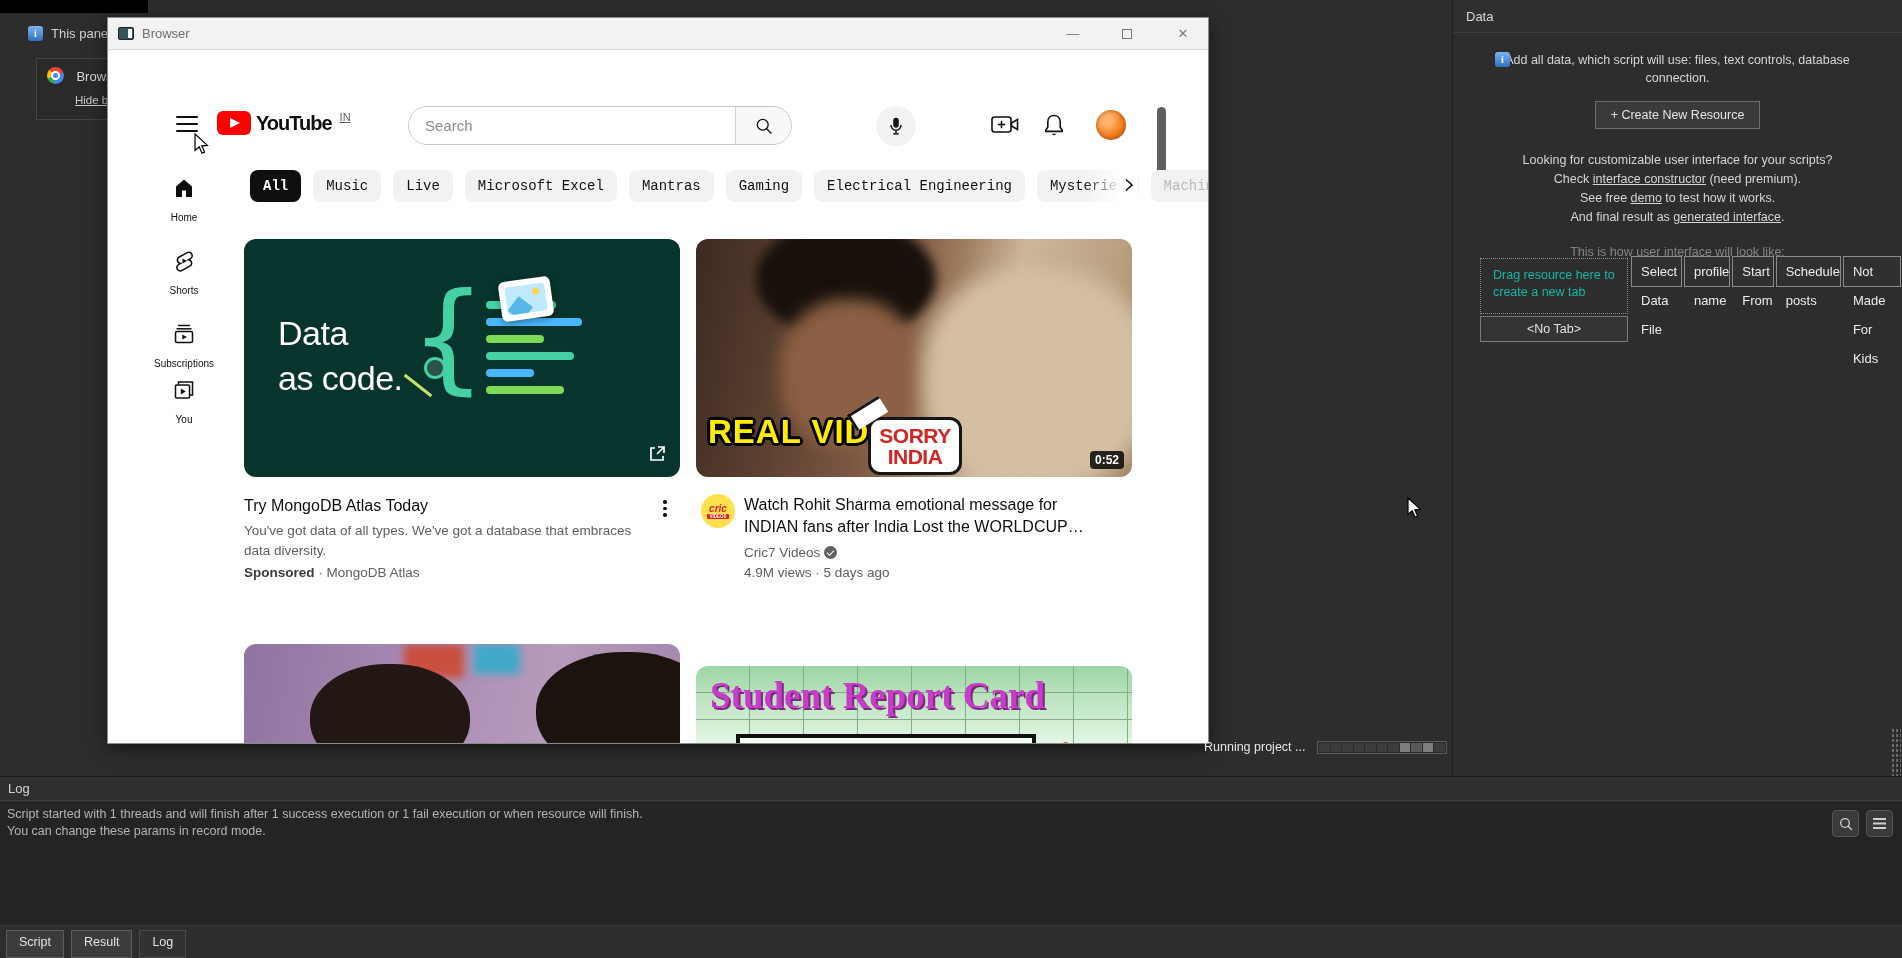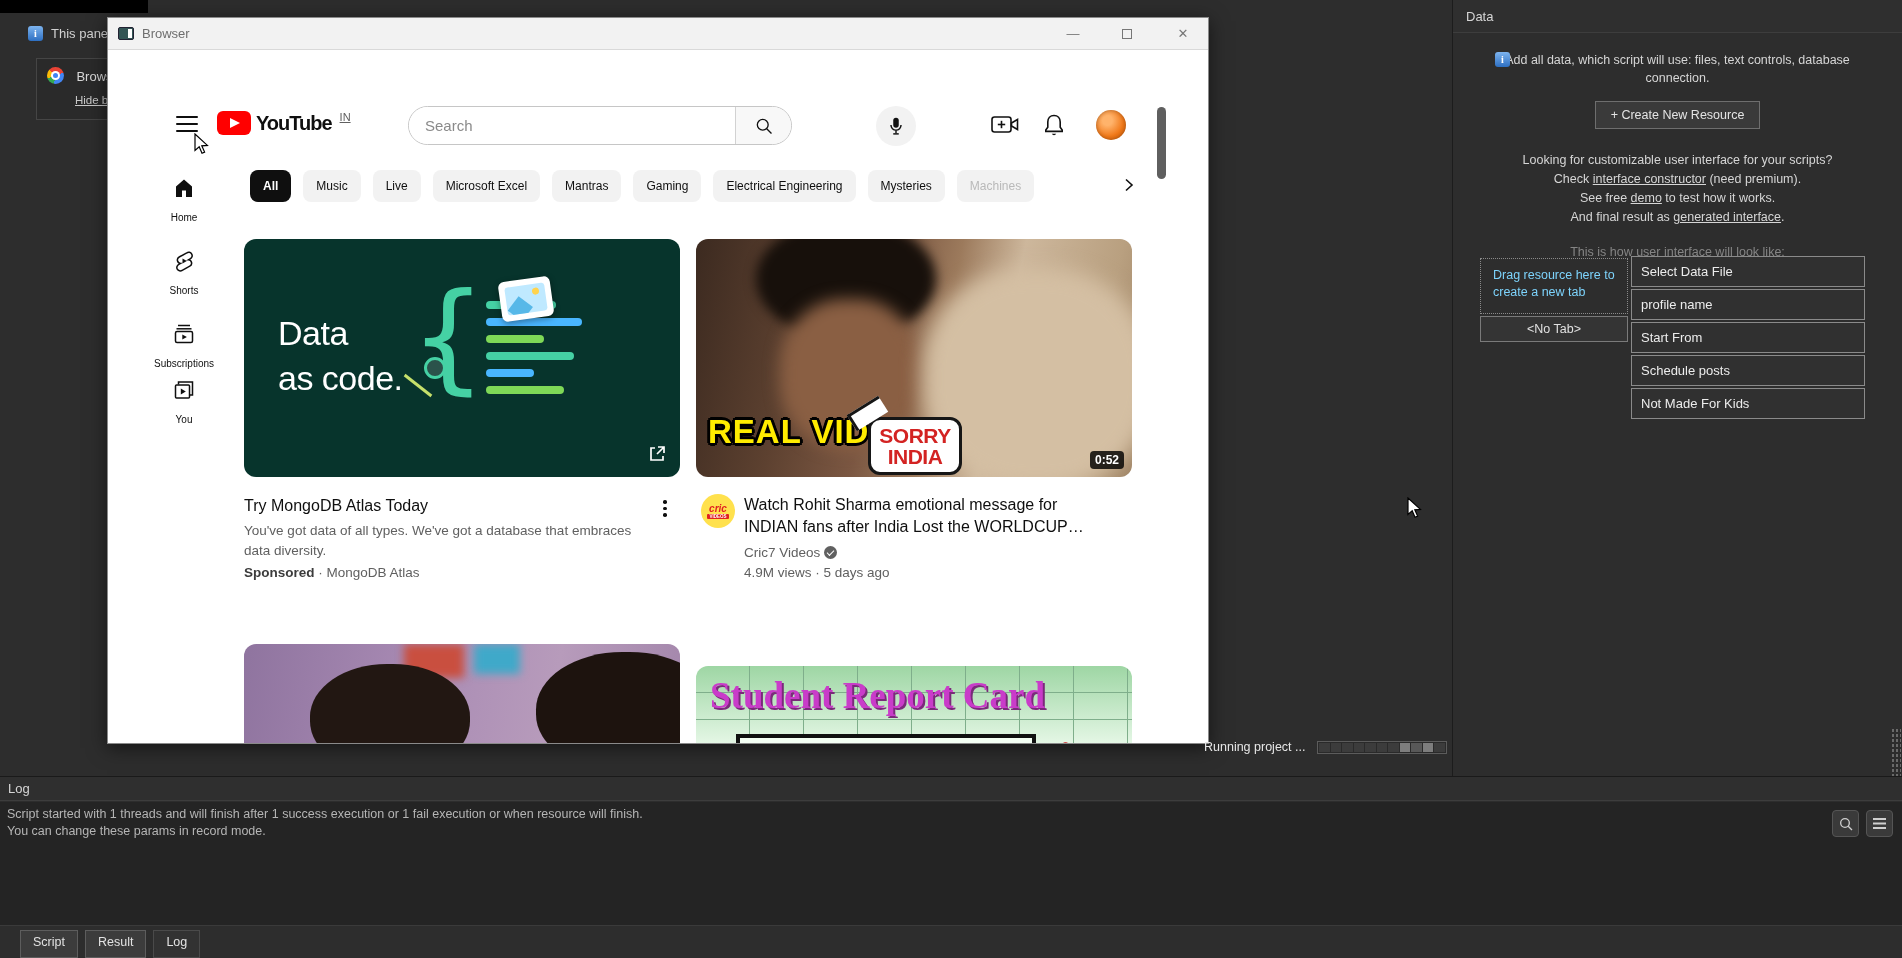--- a/index.html
+++ b/index.html
@@ -44,22 +44,22 @@
   .yt-search input::placeholder { color:#8a8a8a; }
   .yt-search-btn { width:56px; background:#f8f8f8; border-left:1px solid #d2d2d2; display:flex; align-items:center; justify-content:center; cursor:pointer; }
   .yt-mic { left:768px; top:56px; width:40px; height:40px; border-radius:50%; background:#f2f2f2; display:flex; align-items:center; justify-content:center; cursor:pointer; }
   .hdr-ico { top:62px; width:28px; height:26px; display:flex; align-items:center; justify-content:center; cursor:pointer; }
   .yt-avatar { left:988px; top:60px; width:30px; height:30px; border-radius:50%; cursor:pointer;
       background:radial-gradient(circle at 38% 35%, #ffb36b 0 18%, #f07818 60%, #c85a08 100%); box-shadow:inset 0 0 4px rgba(0,0,0,.3); }
   .yt-scrollthumb { left:1049px; top:57px; width:9px; height:72px; background:#5f5f5f; border-radius:5px; cursor:pointer; }
 
   
   .chips { left:142px; top:120px; display:flex; gap:12px; align-items:center; }
-  .chip { height:32px; padding:0 13px; border-radius:8px; background:#f2f2f2; color:#0f0f0f; font-size:12px;
-          display:flex; align-items:center; white-space:nowrap; cursor:pointer; }
+  .chip { height:32px; padding:0 13px; border-radius:8px; background:#f2f2f2; color:#0f0f0f; font-size:14px;
+          display:flex; align-items:center; white-space:nowrap; cursor:pointer;font-family:Liberation Mono, monospace; }
   .chip.active { background:#0f0f0f; color:#fff; font-weight:600; }
   .chip.faded { color:#b9b9b9; }
   .chips-fade { left:975px; top:118px; width:55px; height:36px; background:linear-gradient(to right, rgba(255,255,255,0), #fff 70%); }
   .chips-more { left:1008px; top:122px; width:26px; height:26px; display:flex; align-items:center; justify-content:center; cursor:pointer; }
 
   
   .rail-item { left:45px; width:62px; text-align:center; cursor:pointer; color:#0f0f0f; }
   .rail-item .lbl { font-size:10px; margin-top:8px; color:#0f0f0f; }
 
   
@@ -119,42 +119,42 @@
   
   .dpanel { left:1452px; top:0; width:450px; height:777px; background:#2d2d2d; border-left:1px solid #1c1c1c; color:#d6d6d6; }
   .dpanel-hd { height:33px; line-height:33px; padding-left:13px; font-size:13px; color:#d6d6d6; border-bottom:1px solid #3d3d3d; background:#2f2f2f; }
   .dp-info { margin:18px 18px 0; font-size:12.5px; text-align:center; line-height:18px; position:relative; padding:0 4px; }
   .dp-info .info-ico { position:absolute; left:24px; top:1px; }
   .dp-btn { display:block; margin:14px auto 0; background:#3a3a3a; border:1px solid #6e6e6e; color:#e4e4e4; font-size:12.5px;
       padding:6px 15px; cursor:pointer; font-family:inherit; }
   .dp-promo { margin-top:22px; font-size:12.5px; text-align:center; line-height:19px; color:#d6d6d6; }
   .dp-promo a { color:#d6d6d6; text-decoration:underline; cursor:pointer; }
   .dp-caption { margin-top:18px; text-align:center; font-size:12.5px; color:#858585; }
-  .dp-drag { position:absolute; left:27px; top:258px; width:148px; height:56px; border:1px dotted #8a8a8a; color:#7dd3fc;
+  .dp-drag { position:absolute; left:27px; top:258px; width:148px; height:56px; border:1px dotted #8a8a8a; color:#14b8a6;
       font-size:12.5px; line-height:17px; padding:8px 0 0 12px; }
   .dp-notab { position:absolute; left:27px; top:316px; width:148px; height:26px; background:#343434; border:1px solid #7a7a7a;
       color:#e0e0e0; font-size:12.5px; text-align:center; line-height:24px; cursor:pointer; }
-  .dp-fields { position:absolute; left:178px; top:256px; width:234px; display:flex; flex-direction:column; gap:2px; }
+  .dp-fields { position:absolute; left:178px; top:256px; width:270px; display:flex; flex-direction:row; gap:2px; }
   .dp-field { height:31px; border:1px solid #8a8a8a; background:#303030; color:#ececec; font-size:13px; line-height:29px; padding-left:9px; cursor:pointer; }
 
   
   .run-text { left:1204px; top:740px; color:#e6e6e6; font-size:12.5px; }
   .prog { left:1317px; top:741px; width:130px; height:13px; border:1px solid #5c5c5c; display:flex; gap:1px; padding:1px; background:#2a2a2a; }
   .prog i { flex:1; background:#3c3c3c; }
   .prog i.l1 { background:#7d7d7d; } .prog i.l2 { background:#585858; }
   .grip { left:1891px; top:728px; width:10px; height:48px;
       background-image:radial-gradient(#6a6a6a 1px, transparent 1.4px); background-size:4px 5px; }
   .log-sep { left:0; top:776px; width:1902px; height:1px; background:#1a1a1a; }
   .log-hd { left:0; top:777px; width:1902px; height:24px; background:#2f2f2f; border-bottom:1px solid #3d3d3d;
       color:#d6d6d6; font-size:13px; line-height:23px; padding-left:8px; }
   .log-body { left:0; top:802px; width:1902px; height:124px; background:#242424; border-bottom:1px solid #3a3a3a;
       color:#b5b5b5; font-size:12.5px; line-height:17px; padding:4px 0 0 7px; }
   .log-btn { top:810px; width:27px; height:27px; background:#3a3a3a; border:1px solid #555; border-radius:4px;
       display:flex; align-items:center; justify-content:center; cursor:pointer; }
-  .tabbar { left:0; top:927px; width:1902px; height:31px; background:#2d2d2d; display:flex; gap:7px; padding:3px 0 0 20px; }
+  .tabbar { left:0; top:927px; width:1902px; height:31px; background:#2d2d2d; display:flex; gap:7px; padding:3px 0 0 6px; }
   .tab { background:#3c3c3c; border:1px solid #5d5d5d; color:#e2e2e2; font-size:12.5px; padding:4px 12px; cursor:pointer; }
   .tab.active { background:#323232; border-color:#4a4a4a; }
 
   .cursor { pointer-events:none; }
 </style>
 </head>
 <body>
 
 <div class="stage">
 

